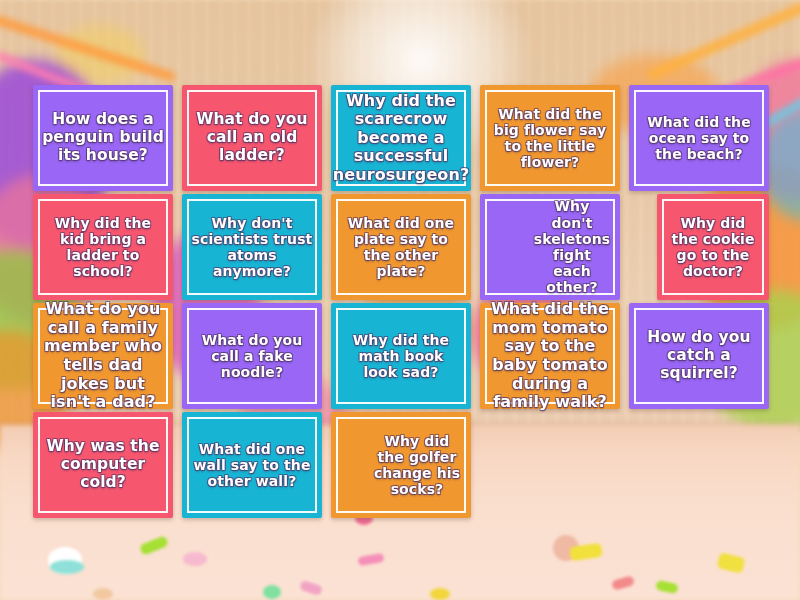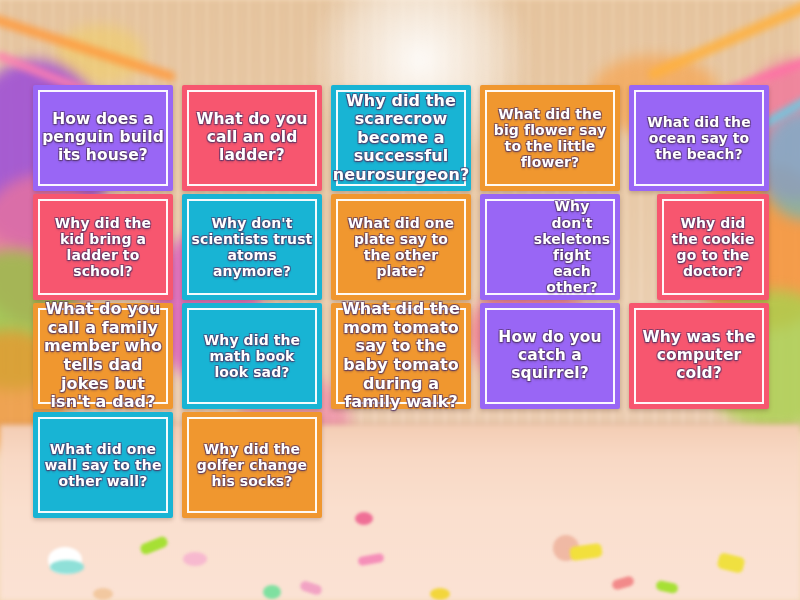--- a/index.html
+++ b/index.html
@@ -229,33 +229,36 @@
       </div>
       <div class="card" style="background: rgb(153, 102, 245); padding-left: 44px;">
         <div class="card-text fs-md">Why don't skeletons fight each other?</div>
       </div>
       <div class="card" style="background: rgb(247, 86, 111); margin-left: 28px;">
         <div class="card-text fs-md">Why did the cookie go to the doctor?</div>
       </div>
       <div class="card" style="background: rgb(240, 151, 47);">
         <div class="card-text fs-xs">What do you call a family member who tells dad jokes but isn't a dad?</div>
       </div>
+      <div class="card" style="background: rgb(153, 102, 245);">
+        <div class="card-text fs-md">What do you call a fake noodle?</div>
+      </div>
       <div class="card" style="background: rgb(24, 180, 212);">
         <div class="card-text fs-md">Why did the math book look sad?</div>
       </div>
       <div class="card" style="background: rgb(240, 151, 47);">
         <div class="card-text fs-xs">What did the mom tomato say to the baby tomato during a family walk?</div>
       </div>
       <div class="card" style="background: rgb(153, 102, 245);">
         <div class="card-text fs-lg">How do you catch a squirrel?</div>
       </div>
       <div class="card" style="background: rgb(247, 86, 111);">
         <div class="card-text fs-lg">Why was the computer cold?</div>
       </div>
       <div class="card" style="background: rgb(24, 180, 212);">
         <div class="card-text fs-md">What did one wall say to the other wall?</div>
       </div>
-      <div class="card" style="background: rgb(240, 151, 47);">
+      <div class="card" style="background: rgb(240, 151, 47); padding-left: 32px;">
         <div class="card-text fs-md">Why did the golfer change his socks?</div>
       </div>
     </div>
 
 </div>
 
 </body></html>

